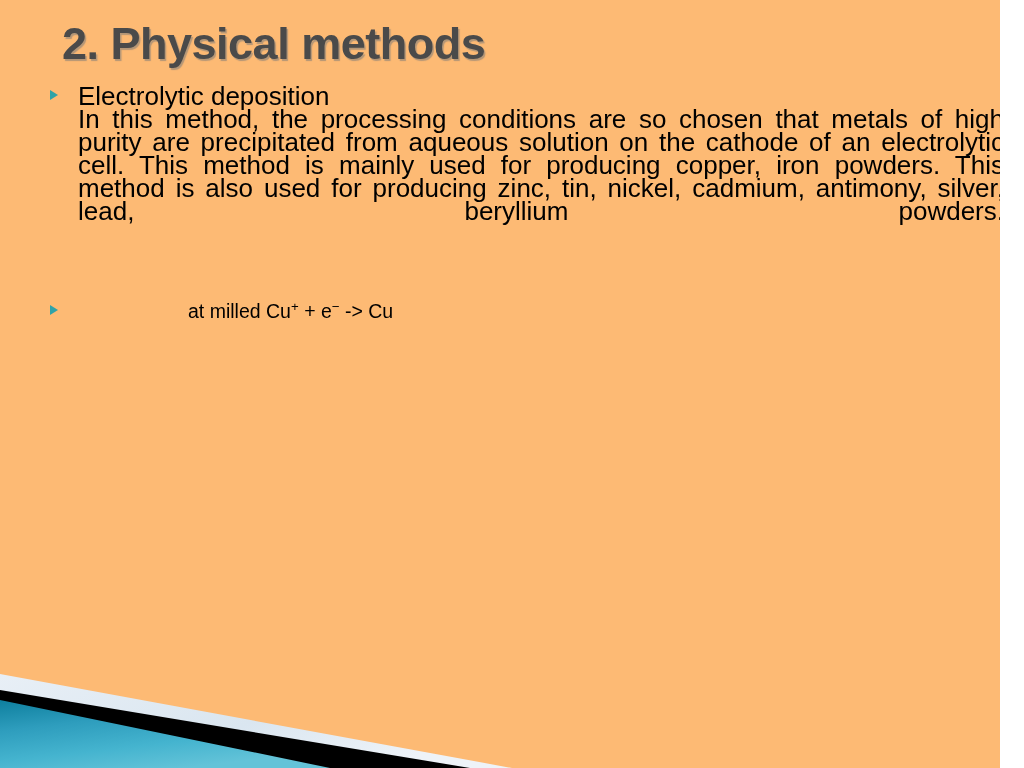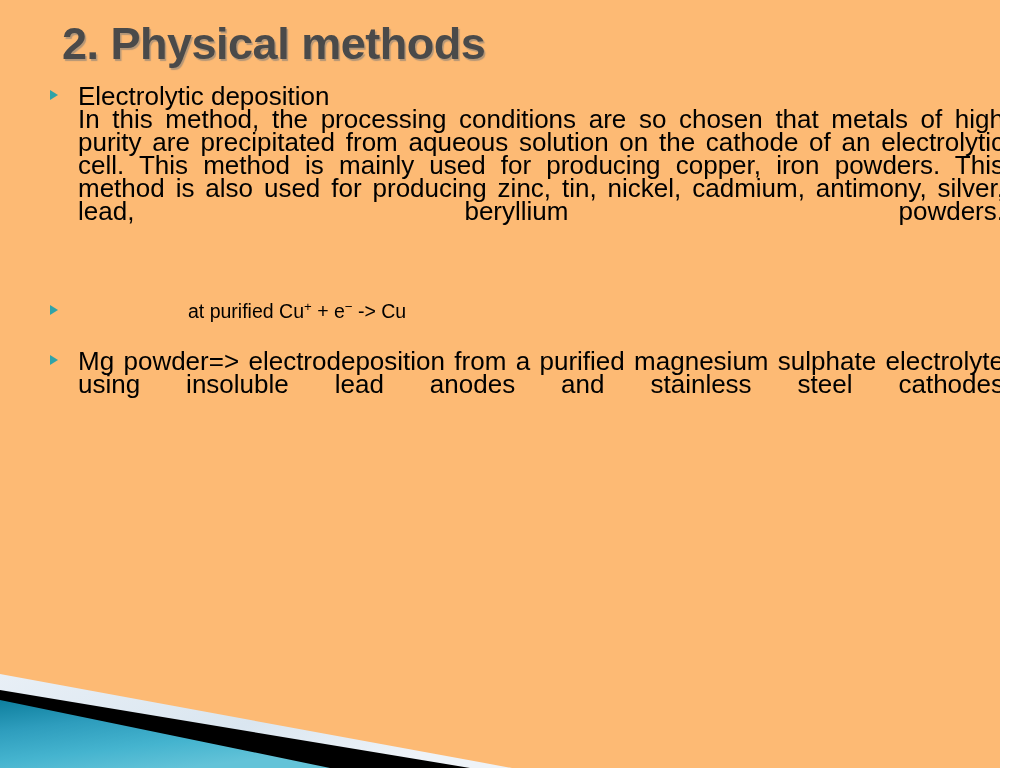--- a/index.html
+++ b/index.html
@@ -117,30 +117,26 @@
       <p class="para">In this method, the processing conditions are so chosen that metals of high purity are precipitated from aqueous solution on the cathode of an electrolytic cell. This method is mainly used for producing copper, iron powders. This method is also used for producing zinc, tin, nickel, cadmium, antimony, silver, lead, beryllium powders.</p>
     </div>
 
     <div class="gap-lg"></div>
 
 
     <div class="gap-lg"></div>
 
     <div class="bullet-block">
       <span class="bullet-marker"></span>
-      <p class="sub-line"><span>at purified Cu</span><sup>+</sup><span> + e</span><sup>−</sup><span> -&gt; Cu</span></p>
+      <p class="sub-line"><span>at milled Cu</span><sup>+</sup><span> + e</span><sup>−</sup><span> -&gt; Cu</span></p>
     </div>
 
 
     <div class="gap-lg"></div>
 
-    <div class="bullet-block">
-      <span class="bullet-marker"></span>
-      <p class="para">Mg powder=&gt; electrodeposition from a purified magnesium sulphate electrolyte using insoluble lead anodes and stainless steel cathodes</p>
-    </div>
 
     <div class="gap-lg"></div>
 
 
   </div>
 
   <svg class="deco" viewBox="0 0 1024 130" preserveAspectRatio="none">
     <defs>
       <linearGradient id="tealGrad" x1="0" y1="0" x2="0.55" y2="1">
         <stop offset="0%" stop-color="#0e7f9e"></stop>

